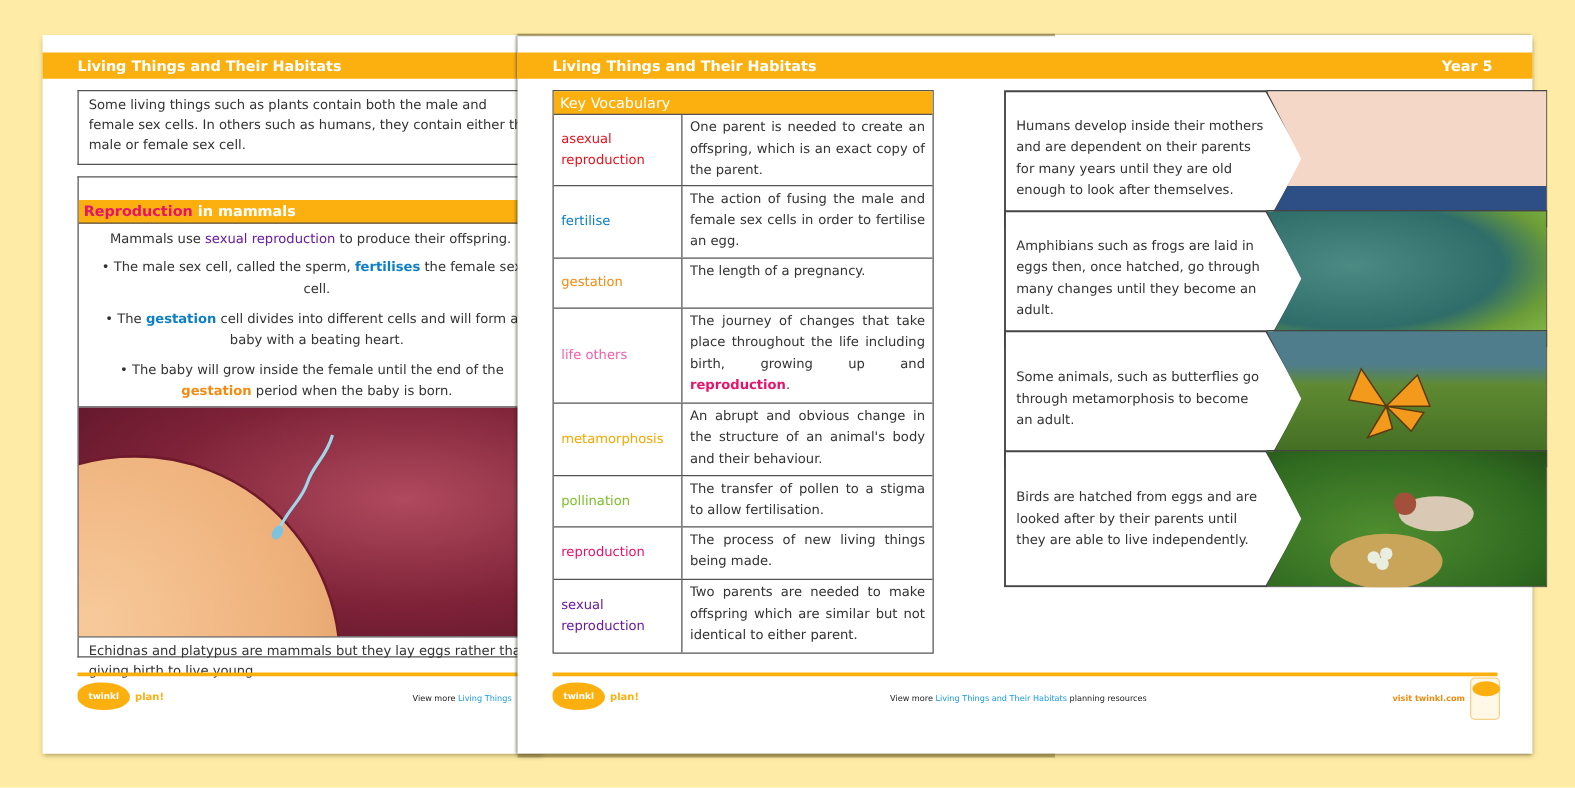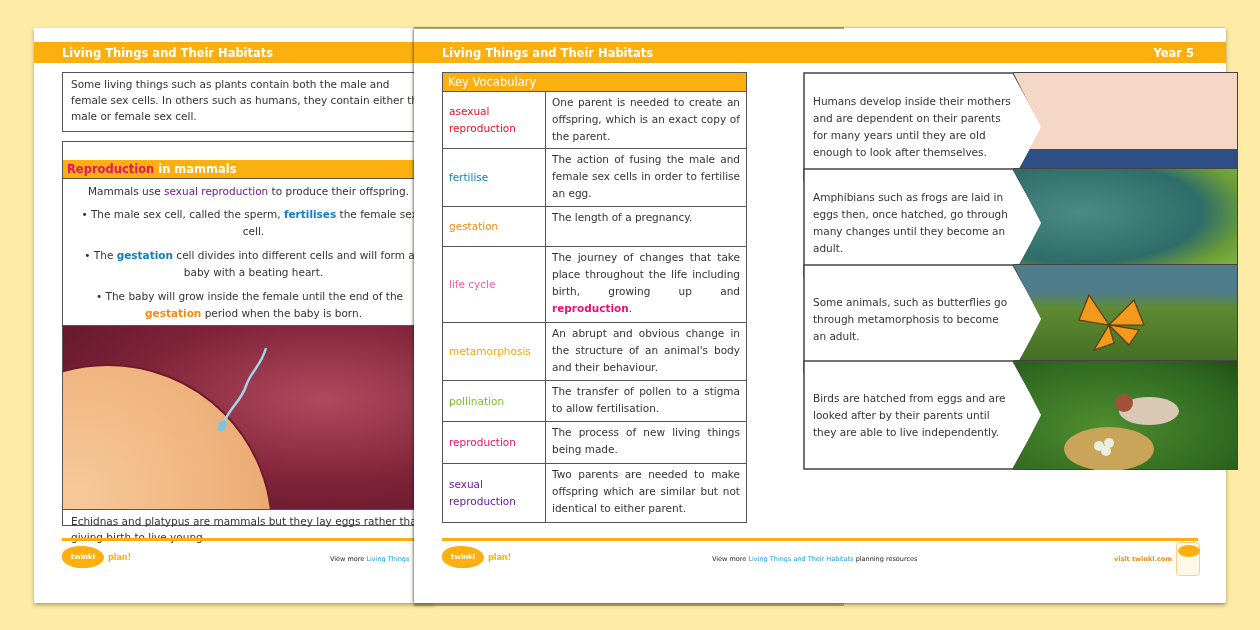--- a/index.html
+++ b/index.html
@@ -177,21 +177,21 @@
     </div>
     <div class="vocab-row" style="height:58px">
       <div class="vocab-term" style="color:#0d7fc4">fertilise</div>
       <div class="vocab-def">The action of fusing the male and female sex cells in order to fertilise an egg.</div>
     </div>
     <div class="vocab-row" style="height:40px">
       <div class="vocab-term" style="color:#f28b12">gestation</div>
       <div class="vocab-def">The length of a pregnancy.</div>
     </div>
     <div class="vocab-row" style="height:76px">
-      <div class="vocab-term" style="color:#f25fa8">life cycle</div>
+      <div class="vocab-term" style="color:#f25fa8">life others</div>
       <div class="vocab-def"><span>The journey of changes that take place throughout the life including birth, growing up and </span><span class="kw-pink">reproduction</span><span>.</span></div>
     </div>
     <div class="vocab-row" style="height:58px">
       <div class="vocab-term" style="color:#f7a800">metamorphosis</div>
       <div class="vocab-def">An abrupt and obvious change in the structure of an animal's body and their behaviour.</div>
     </div>
     <div class="vocab-row" style="height:41px">
       <div class="vocab-term" style="color:#7cbf2a">pollination</div>
       <div class="vocab-def">The transfer of pollen to a stigma to allow fertilisation.</div>
     </div>

